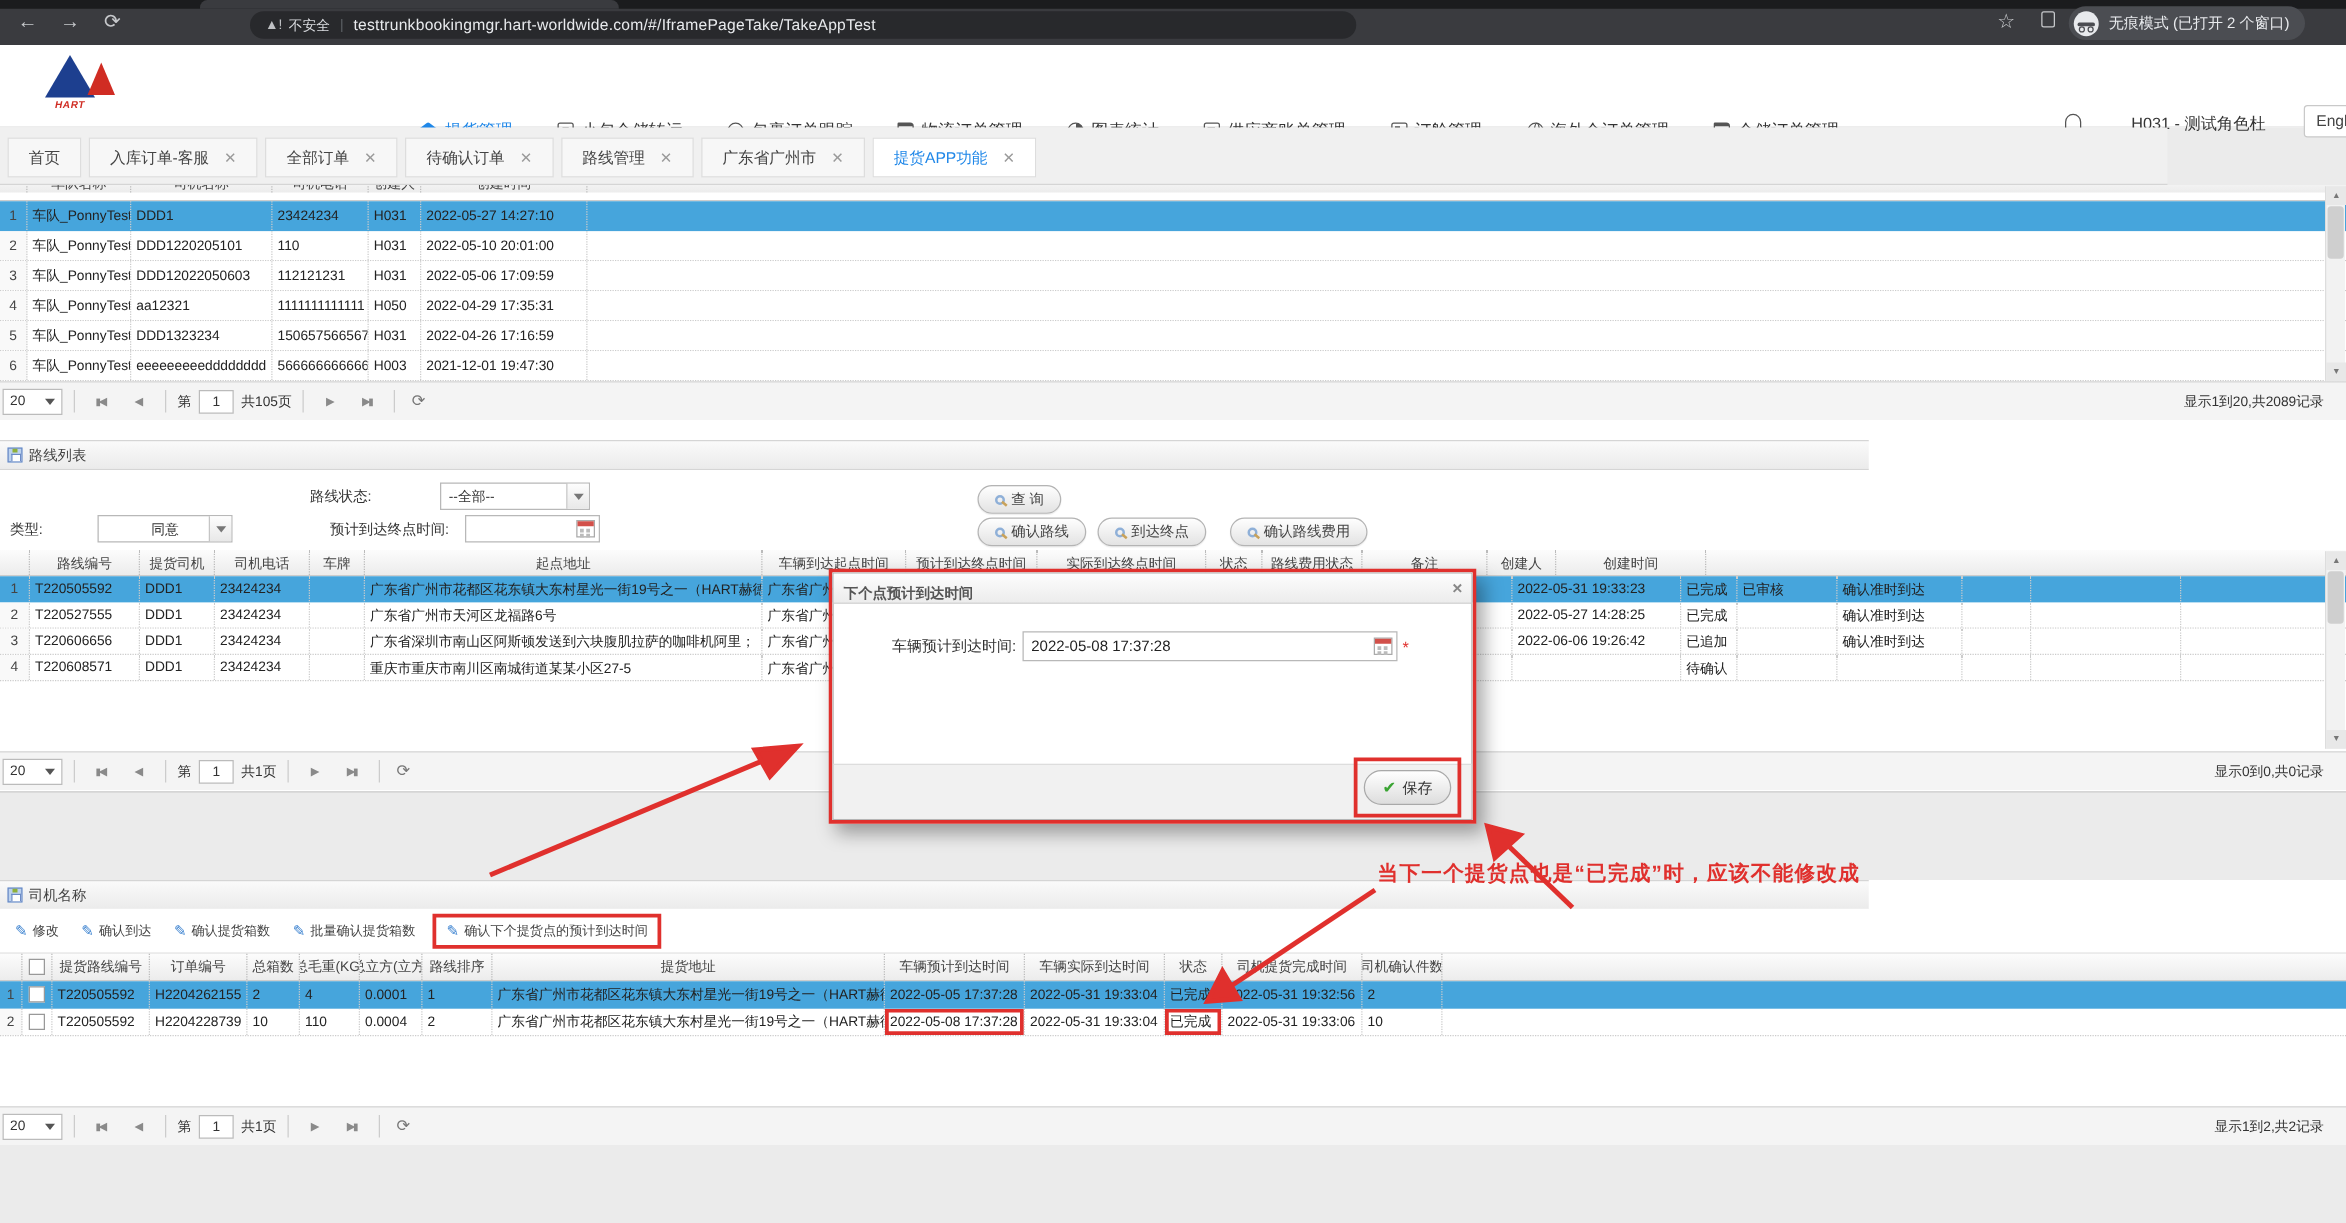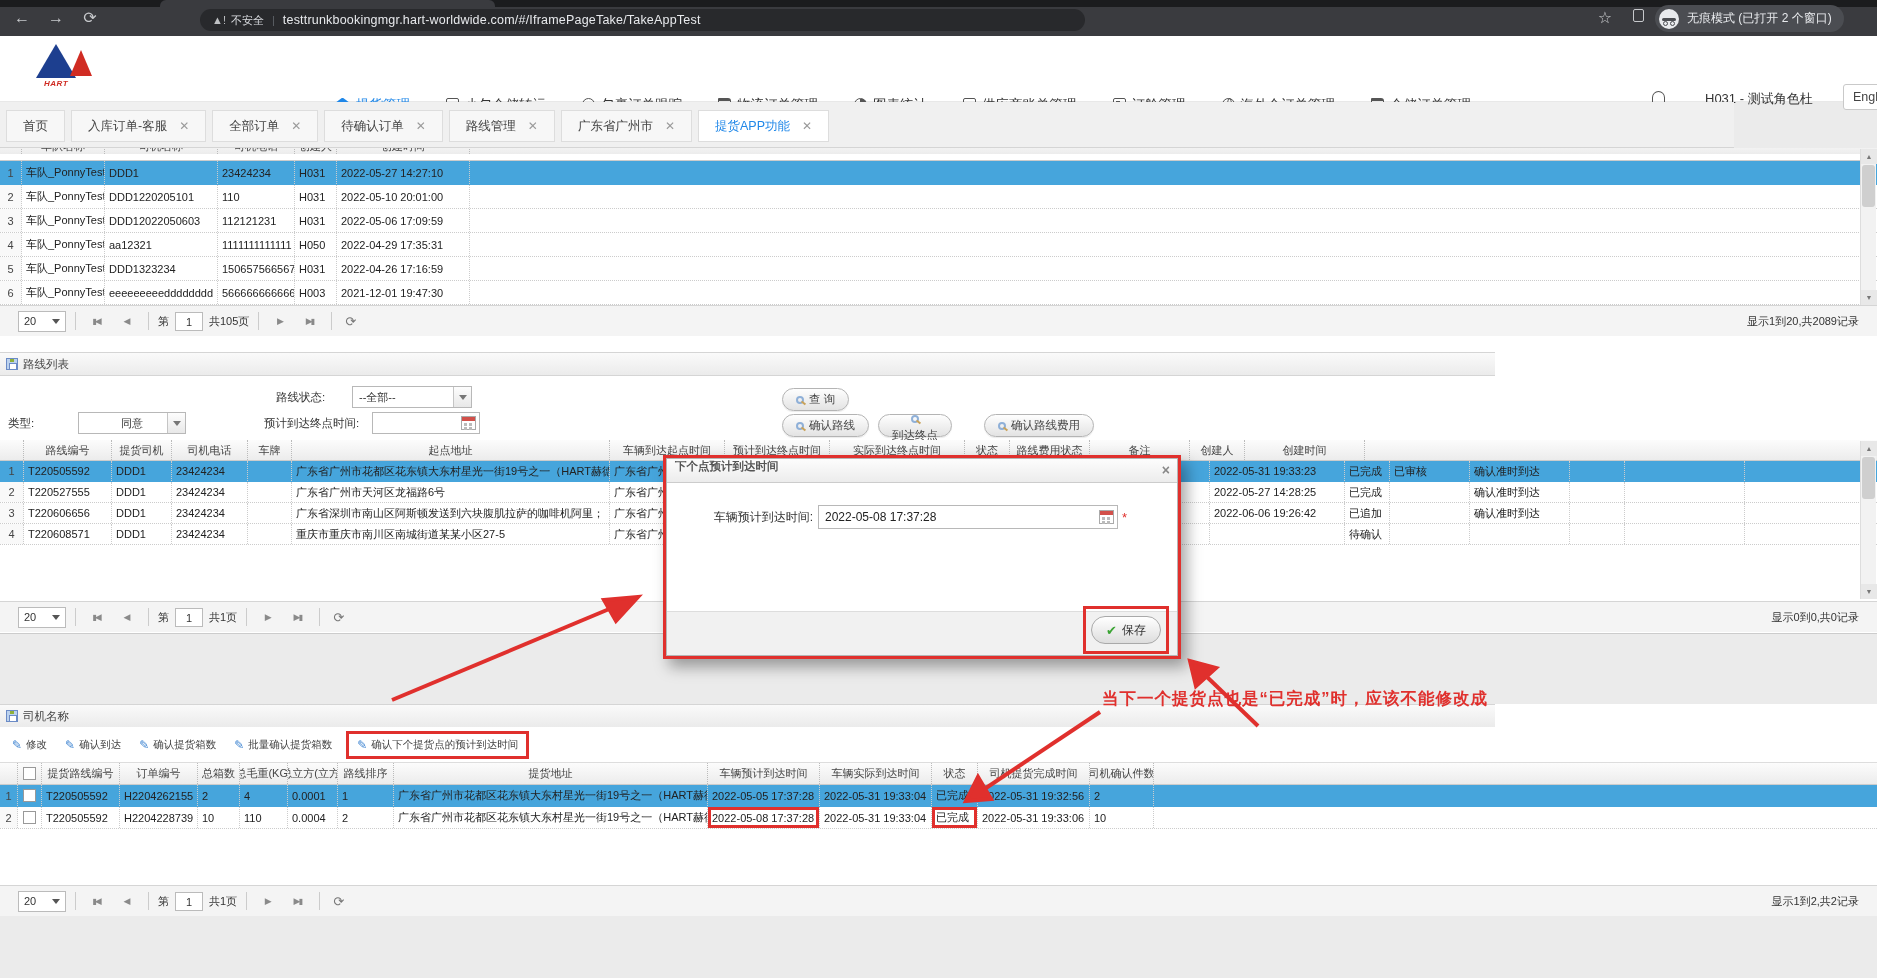--- a/index.html
+++ b/index.html
@@ -77,21 +77,21 @@
   .t2c0{width:24px}.t2c1{width:88px}.t2c2{width:60px}.t2c3{width:76px}.t2c4{width:44px}.t2c5{width:318px}.t2c6{width:380px}
   .t2c7{width:115px}.t2c8{width:105px}.t2c9{width:135px}.t2c10{width:45px}.t2c11{width:80px}.t2c12{width:100px}.t2c13{width:55px}.t2c14{width:120px}
   
   .t3c0{width:18px}.t3c1{width:24px}.t3c2{width:78px}.t3c3{width:78px}.t3c4{width:42px}.t3c5{width:48px}.t3c6{width:50px}
   .t3c7{width:56px}.t3c8{width:314px}.t3c9{width:112px}.t3c10{width:112px}.t3c11{width:46px}.t3c12{width:112px}.t3c13{width:64px}
 
   .sliver { height:13px; overflow:hidden; border-bottom:1px solid #ccc;}
   .sliver .thead { margin-top:-9px; border-bottom:none;}
 
   
-  .pager { position:absolute; left:0; width:1877px; height:31px; background:#f4f4f4; border-top:1px solid #d5d5d5; display:flex; align-items:center; padding-left:18px; gap:6px; }
+  .pager { position:absolute; left:0; width:1877px; height:31px; background:#f4f4f4; border-top:1px solid #d5d5d5; display:flex; align-items:center; padding-left:2px; gap:6px; }
   .psel { width:48px; height:21px; border:1px solid #bbb; background:#fff; display:flex; align-items:center; justify-content:space-between; padding:0 5px; cursor:pointer;}
   .psel .caret { width:0;height:0;border-left:4px solid transparent;border-right:4px solid transparent;border-top:5px solid #555;}
   .pbtn { width:24px; height:21px; display:flex; align-items:center; justify-content:center; color:#8a8a8a; font-size:9px; cursor:pointer;}
   .pbtn.bar::before{content:'▮';font-size:8px;margin-right:-2px;}
   .pbtn.bar2::after{content:'▮';font-size:8px;margin-left:-2px;}
   .psep { width:1px; height:18px; background:#ccc; margin:0 3px;}
   .pinput { width:28px; height:19px; border:1px solid #bbb; background:#fff; text-align:center; line-height:19px;}
   .pinfo { position:absolute; right:18px; color:#333; }
   .refresh { font-size:13px; color:#777; margin-left:4px; cursor:pointer;}
 
@@ -121,21 +121,21 @@
 
   
   .vscroll { position:absolute; width:16px; background:#f2f2f2; border-left:1px solid #ddd; }
   .vscroll .up,.vscroll .dn { position:absolute; left:0; width:16px; height:15px; background:#e8e8e8; color:#777; font-size:7px; text-align:center; line-height:15px; cursor:pointer;}
   .vscroll .dn { bottom:0; }
   .vscroll .thumb { position:absolute; left:1px; top:16px; width:13px; height:42px; background:#cfcfcf; border-radius:3px; cursor:grab;}
 
   
   .modal-annot { position:absolute; left:663px; top:455px; width:518px; height:204px; border:3px solid #e0302d; z-index:50; box-shadow:6px 8px 14px rgba(0,0,0,.35);}
   .dialog { width:512px; height:198px; background:#fff; border:1px solid #b5b5b5; position:relative;}
-  .dlg-title { height:24px; background:linear-gradient(#fdfdfd,#ececec); border-bottom:1px solid #ccc; display:flex; align-items:flex-start; padding:0 8px; font-size:11.5px; font-weight:bold; color:#555;}
+  .dlg-title { height:24px; background:linear-gradient(#fdfdfd,#ececec); border-bottom:1px solid #ccc; display:flex; align-items:flex-end; padding:0 8px; font-size:11.5px; font-weight:bold; color:#555;}
   .dlg-close { position:absolute; right:7px; top:4px; font-size:14px; color:#888; cursor:pointer; line-height:14px;}
   .dlg-body { position:relative; height:129px; }
   .fieldrow { position:absolute; left:24px; top:22px; display:flex; align-items:center;}
   .fieldrow .flbl { width:122px; text-align:right; font-size:12px; color:#333; margin-right:5px;}
   .fieldrow .finput { position:relative; width:300px; height:24px; border:1px solid #b8b8b8; background:#fff; font-size:12px; color:#222; display:flex; align-items:center; padding:0 6px;}
   .fieldrow .req { color:#e0302d; font-size:13px; margin-left:4px; }
   .dlg-foot { position:absolute; left:0; bottom:0; width:100%; height:44px; background:#f1f1f1; border-top:1px solid #ddd;}
   .savebox { position:absolute; right:8px; top:-6px; width:86px; height:48px; border:3px solid #e0302d; display:flex; align-items:center; justify-content:center;}
   .savebtn { height:28px; border:1px solid #a9a9a9; border-radius:14px; background:linear-gradient(#fff,#ddd); display:flex; align-items:center; gap:5px; padding:0 14px; font-size:12px; color:#333; cursor:pointer;}
   .savebtn .chk { color:#3aa433; font-weight:bold; font-size:13px; }
@@ -344,21 +344,21 @@
   <div class="refresh">⟳</div>
   <div class="pinfo">显示1到20,共2089记录</div>
 </div>
 
 <div class="panel" style="top:336px; height:298px;"></div>
 <div class="sechead" style="top:352px;">
   <span class="disk"></span>
   <span>路线列表</span>
 </div>
 
-<div class="flabel" style="left:276px; top:390px;">路线状态:</div>
+<div class="flabel" style="left:248px; top:390px;">路线状态:</div>
 <div class="combo" style="left:352px; top:386px; width:120px;">
   <span class="val">--全部--</span>
     <span class="arr">
       <i></i>
     </span>
 </div>
 <div class="flabel" style="left:8px; top:416px;">类型:</div>
 <div class="combo" style="left:78px; top:412px; width:108px;padding-left:36px;">
   <span class="val">同意</span>
     <span class="arr">
@@ -371,21 +371,21 @@
 </div>
 
 <div class="pillbtn" style="left:782px; top:388px;">
   <span class="lens"></span>
     <span>查 询</span>
 </div>
 <div class="pillbtn" style="left:782px; top:414px;">
   <span class="lens"></span>
     <span>确认路线</span>
 </div>
-<div class="pillbtn" style="left:878px; top:414px;flex-direction:column;">
+<div class="pillbtn" style="left:878px; top:414px;">
   <span class="lens"></span>
     <span>到达终点</span>
 </div>
 <div class="pillbtn" style="left:984px; top:414px;">
   <span class="lens"></span>
     <span>确认路线费用</span>
 </div>
 
 <div class="abs" style="left:0; top:440px; width:1877px;">
   <div class="thead" style="height:21px;">

